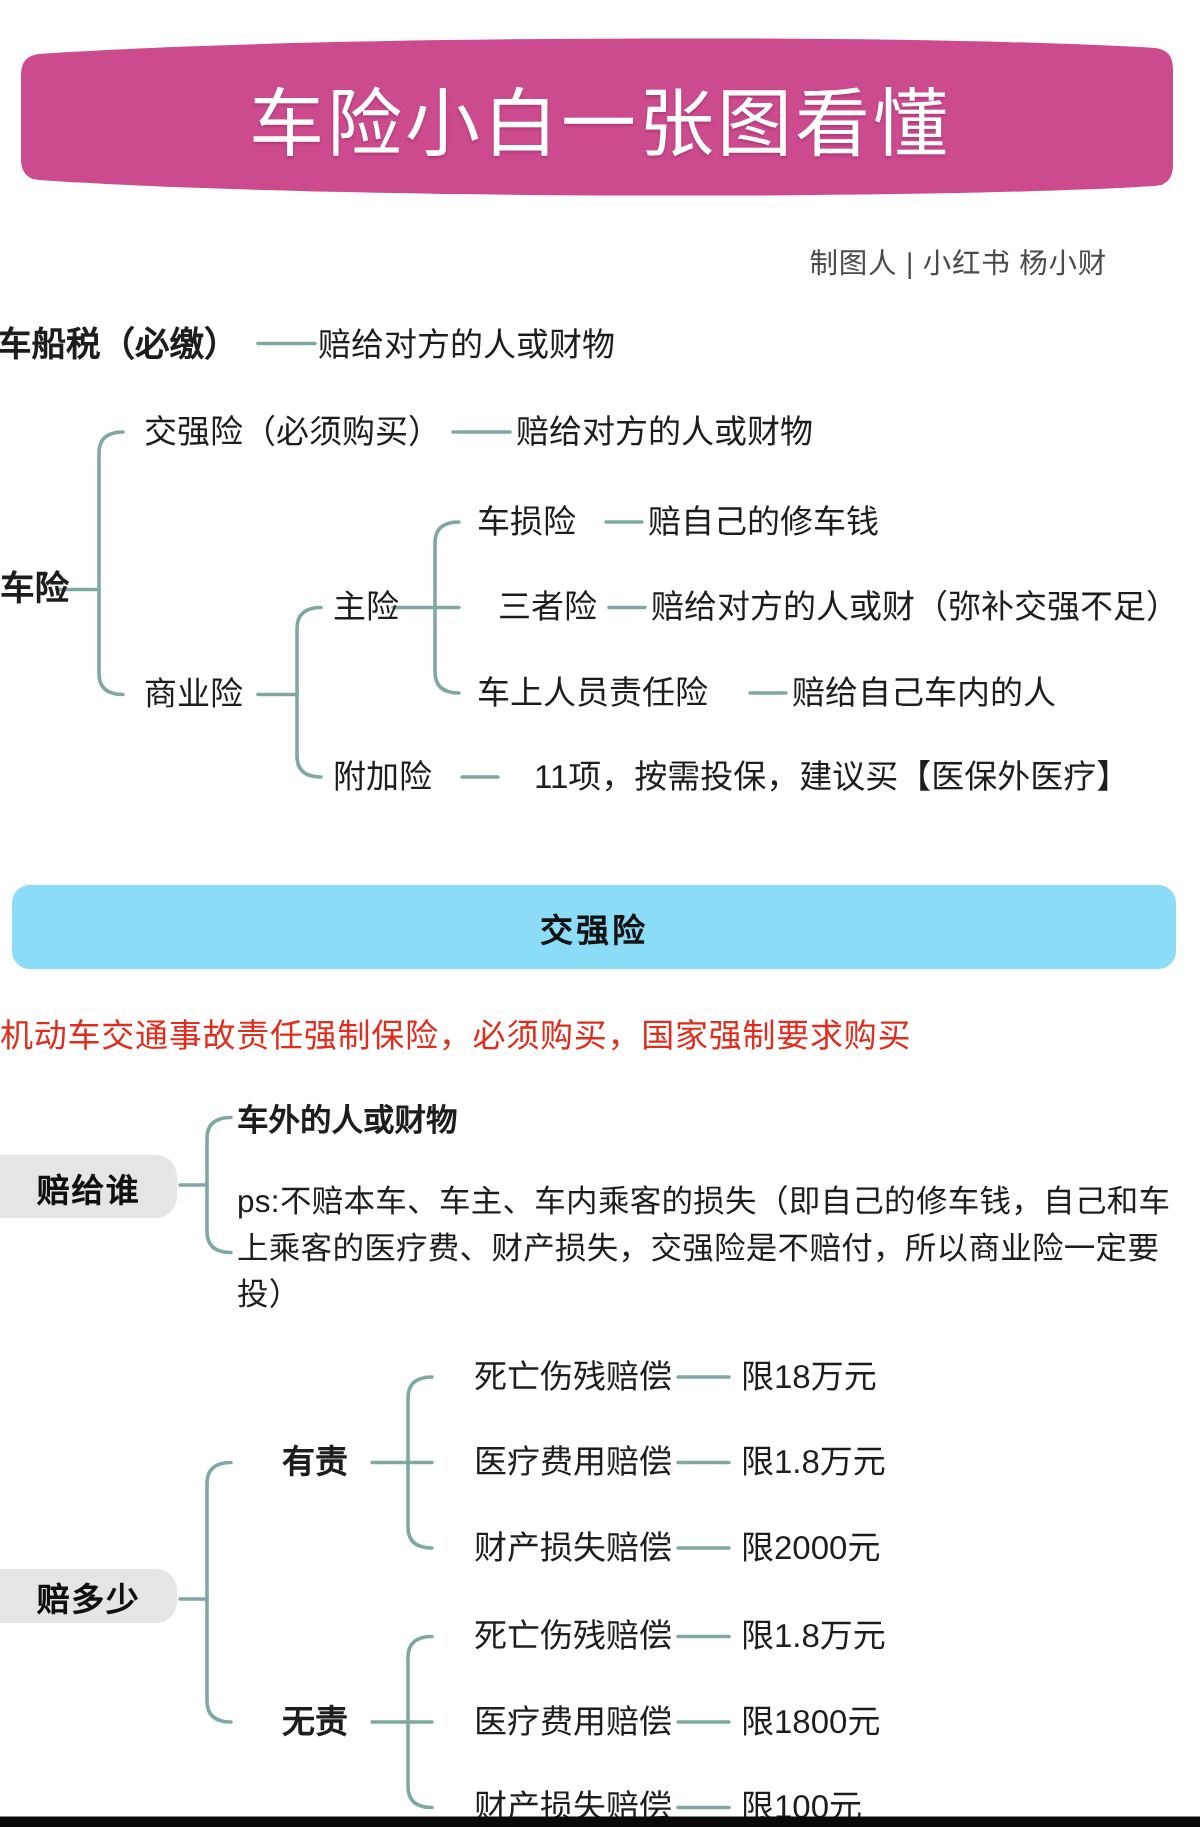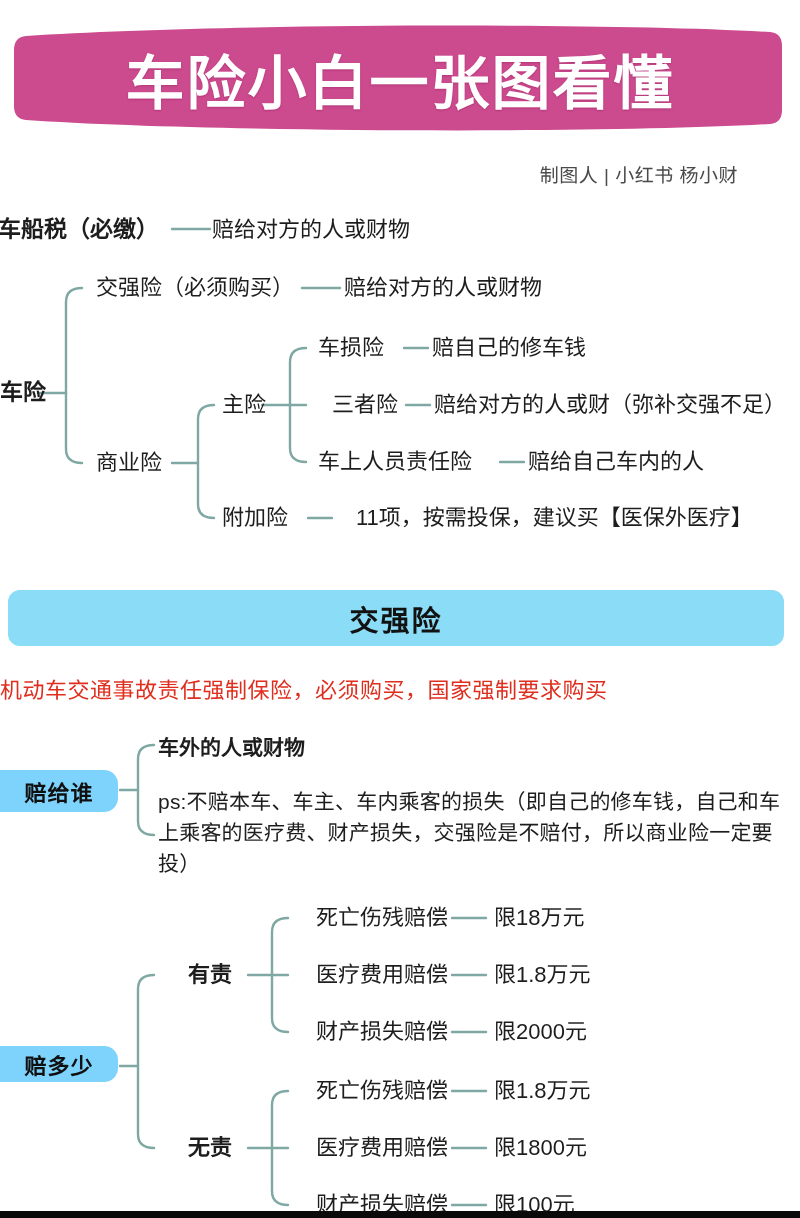--- a/index.html
+++ b/index.html
@@ -39,22 +39,22 @@
   }
   .title-text {
     position: absolute;
     left: 0;
     top: 0;
     width: 800px;
     height: 112px;
     display: flex;
     align-items: center;
     justify-content: center;
-    font-size: 59px;
-    font-weight: bold;
+    font-size: 50px;
+    font-weight: normal;
     color: #ffffff;
     letter-spacing: 2px;
     text-shadow: 0 1px 2px rgba(130,20,75,0.35);
   }
 
   
   .attribution {
     position: absolute;
     right: 62px;
     top: 160px;
@@ -92,41 +92,41 @@
     top: 590px;
     width: 776px;
     height: 56px;
     background: #8adcf7;
     border-radius: 12px;
     display: flex;
     align-items: center;
     justify-content: center;
   }
   .blue-banner-text {
-    font-size: 29px;
+    font-size: 22px;
     font-weight: bold;
     color: #121212;
     letter-spacing: 2px;
   }
 
   .red-line {
     position: absolute;
     left: 0px;
     top: 672px;
     font-size: 22px;
     font-weight: normal;
     color: #e02e1e;
     letter-spacing: 0.5px;
     white-space: nowrap;
   }
 
   
   .pink-badge {
     position: absolute;
-    background: #7dd3fc;
+    background: #e5e5e5;
     border-top-right-radius: 14px;
     border-bottom-right-radius: 14px;
     display: flex;
     align-items: center;
     justify-content: center;
     color: #101010;
     font-weight: bold;
     font-size: 22px;
     letter-spacing: 1px;
   }

